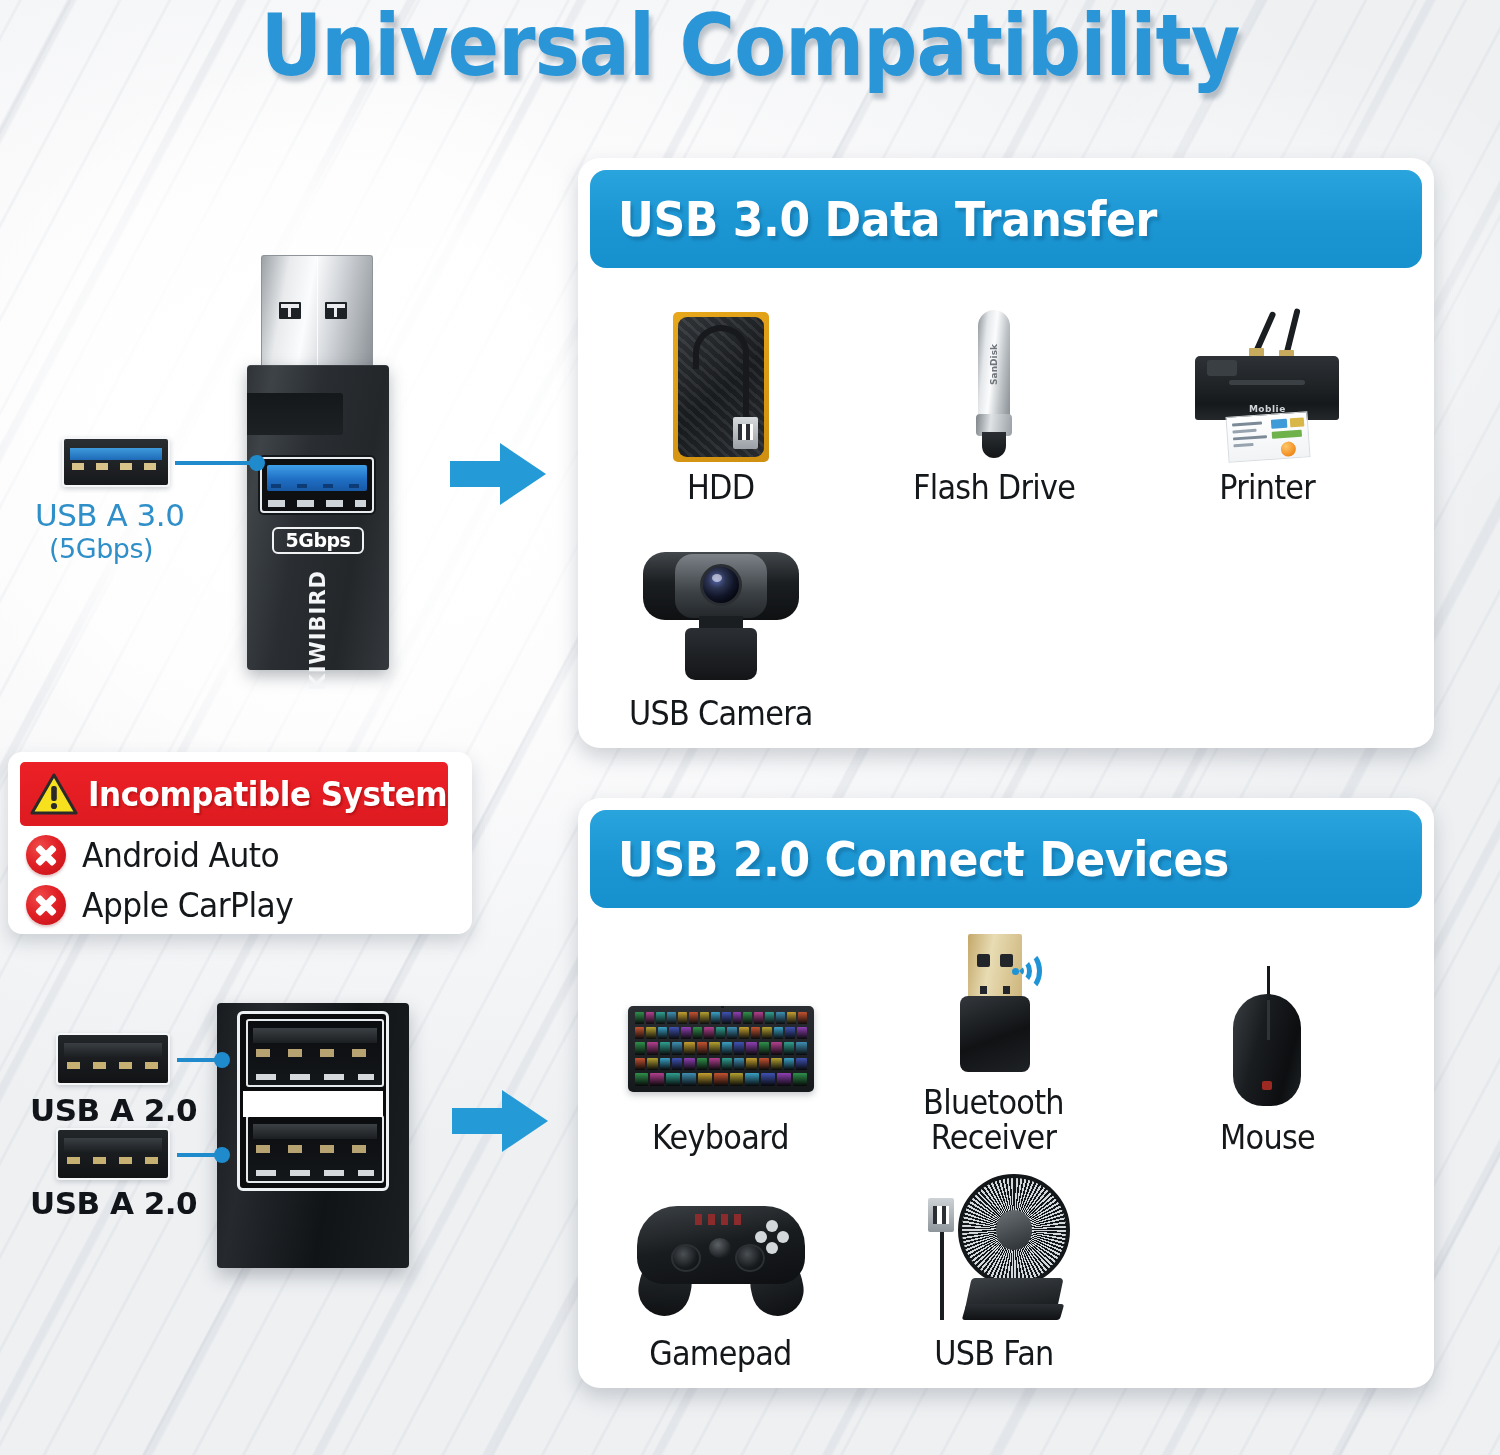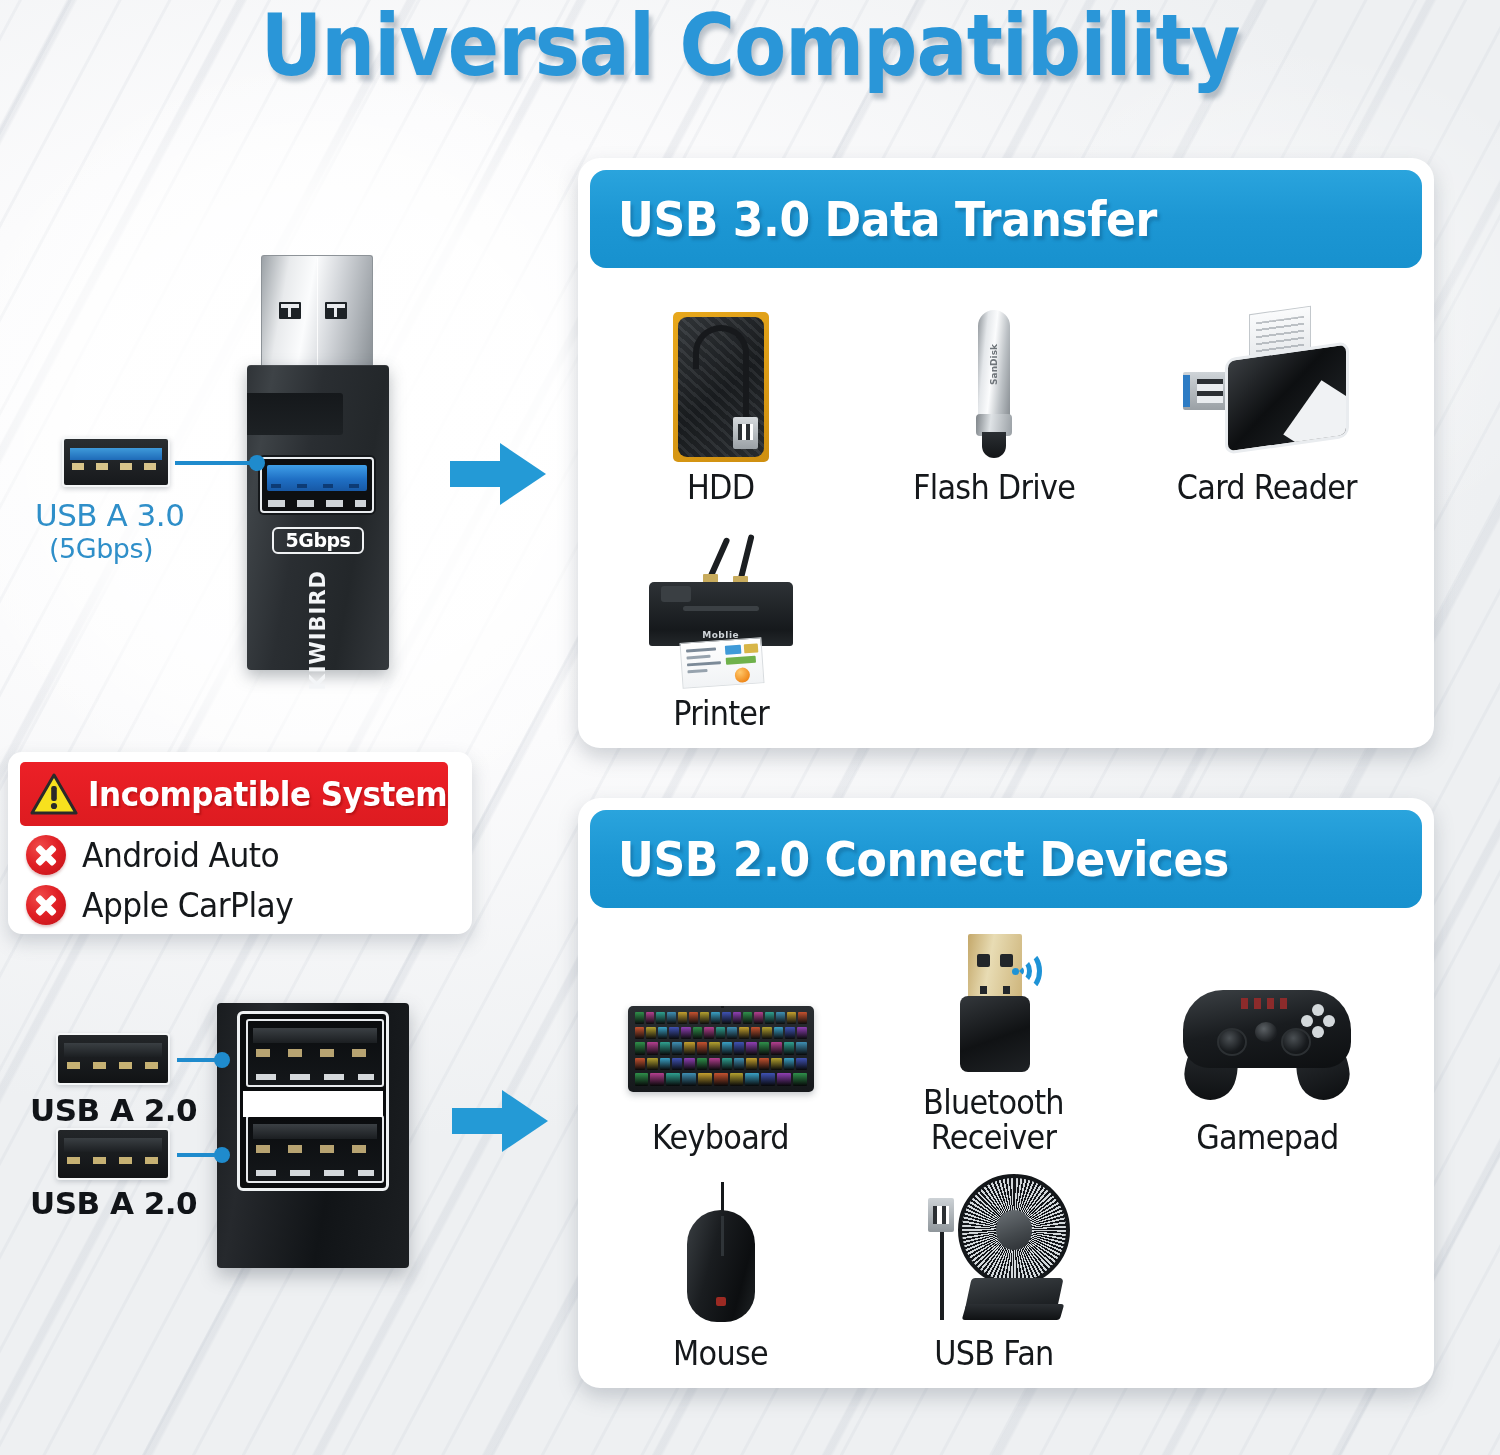--- a/index.html
+++ b/index.html
@@ -810,30 +810,20 @@
           <div class="cap-metal">
               <span class="brandtxt">SanDisk</span>
             </div>
           <div class="ring"></div>
             <div class="tip"></div>
         </div>
       </div>
       <div class="cap">Flash Drive</div>
     </div>
 
-    <div class="cell">
-      <div class="art">
-        <div class="c reader">
-          <div class="sdcard"></div>
-          <div class="plugp"></div>
-          <div class="bodyr"></div>
-        </div>
-      </div>
-      <div class="cap">Card Reader</div>
-    </div>
 
 
     <div class="cell">
       <div class="art">
         <div class="c printer">
           <div class="cables">
             <div class="ca x1"></div>
               <div class="ca x2"></div>
             <div class="pg g1"></div>
               <div class="pg g2"></div>
@@ -850,20 +840,32 @@
             <div class="rowp sw1"></div>
               <div class="rowp sw2"></div>
               <div class="rowp sw3"></div>
             <div class="dot"></div>
           </div>
         </div>
       </div>
       <div class="cap">Printer</div>
     </div>
 
+    <div class="cell">
+      <div class="art">
+        <div class="c webcam">
+          <div class="head"></div>
+            <div class="band"></div>
+            <div class="lens"></div>
+          <div class="neck"></div>
+            <div class="clip"></div>
+        </div>
+      </div>
+      <div class="cap">USB Camera</div>
+    </div>
 
   </div>
 </div>
 
 <div class="panel panel-2">
   <div class="panel-head">
     <span class="panel-head-text">USB 2.0 Connect Devices</span>
   </div>
   <div class="grid">
 
@@ -975,20 +977,32 @@
           </div>
         </div>
       </div>
       <div class="cap">Bluetooth
 Receiver</div>
     </div>
 
 
     <div class="cell">
       <div class="art">
+        <div class="c mouse">
+          <div class="wire"></div>
+            <div class="shell"></div>
+          <div class="split"></div>
+            <div class="led"></div>
+        </div>
+      </div>
+      <div class="cap">Mouse</div>
+    </div>
+
+    <div class="cell">
+      <div class="art">
         <div class="c gamepad">
           <div class="grip l"></div>
             <div class="grip r"></div>
           <div class="shell"></div>
           <div class="leds"></div>
           <div class="dpad">
               <i></i>
               <i></i>
               <i></i>
               <i></i>
@@ -996,32 +1010,20 @@
           <div class="home"></div>
           <div class="stick l"></div>
             <div class="stick r"></div>
         </div>
       </div>
       <div class="cap">Gamepad</div>
     </div>
 
     <div class="cell">
       <div class="art">
-        <div class="c mouse">
-          <div class="wire"></div>
-            <div class="shell"></div>
-          <div class="split"></div>
-            <div class="led"></div>
-        </div>
-      </div>
-      <div class="cap">Mouse</div>
-    </div>
-
-    <div class="cell">
-      <div class="art">
         <div class="c fan">
           <div class="cage">
               <div class="hub"></div>
             </div>
           <div class="base"></div>
             <div class="foot"></div>
           <div class="cord"></div>
             <div class="plugf"></div>
         </div>
       </div>

